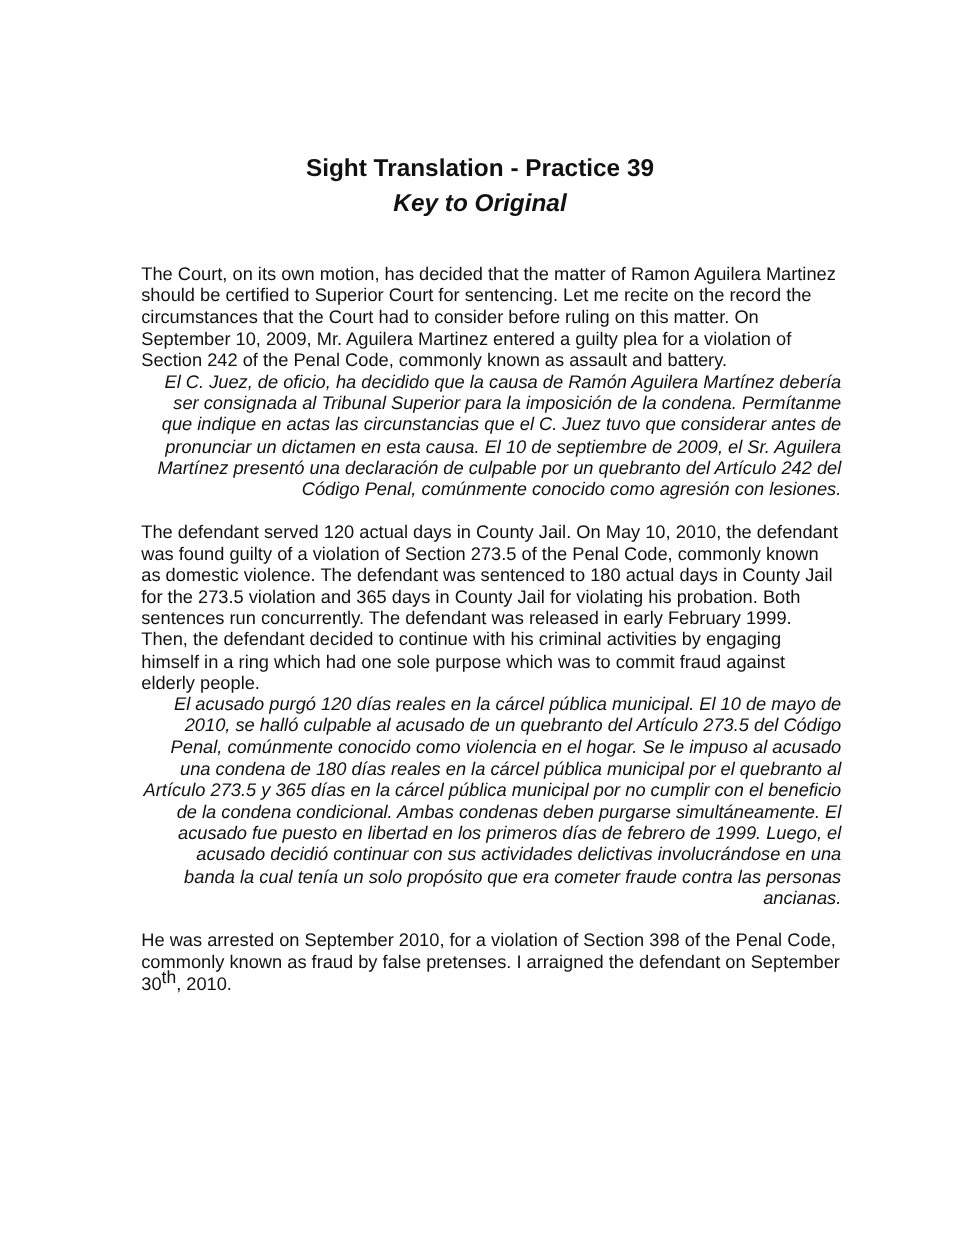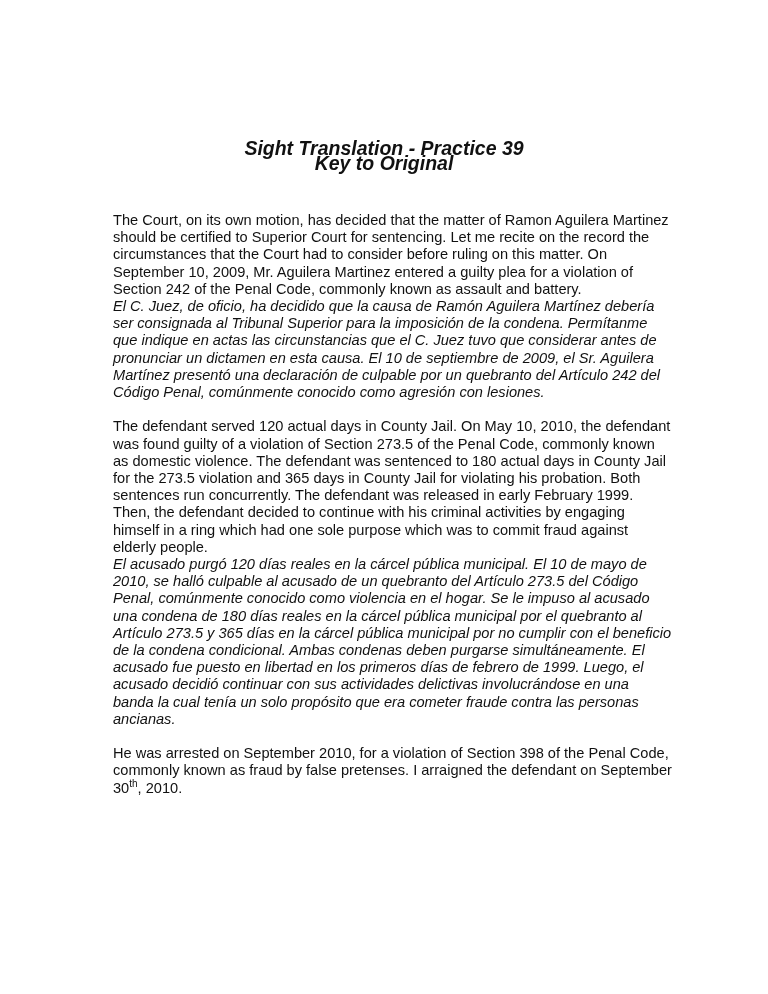--- a/index.html
+++ b/index.html
@@ -1,28 +1,28 @@
 <!DOCTYPE html>
 <html><head>
 <meta charset="utf-8">
 <style>
   html, body { margin:0; padding:0; background:#ffffff; }
   body { width:768px; height:994px; position:relative; overflow:hidden;
          font-family:"Liberation Sans", sans-serif; color:#111; }
   .title { position:absolute; left:0; width:768px; text-align:center;
            font-weight:bold; font-size:19.5px; line-height:23px; }
-  .t1 { top:137px;font-style:italic; }
+  .t1 { top:124px; }
   .t2 { top:152px; font-style:italic; }
   .body { position:absolute; left:113px; top:212px; width:560px;
           font-size:14.6px; line-height:17.2px; }
   .para { margin:0; }
   .en { font-style:normal; }
-  .es { font-style:italic; }
+  .es { font-style:italic;text-align:right; }
   .gap { height:17.2px; }
-  sup { font-size:10px; line-height:0; vertical-align:6px;margin-top:44px; }
+  sup { font-size:14px; line-height:0; vertical-align:6px;margin-top:44px; }
 </style>
 </head>
 <body>
 
 <div class="title t1">Sight Translation - Practice 39</div>
 <div class="title t2">Key to Original</div>
 
 <div class="body">
   <p class="para en">The Court, on its own motion, has decided that the matter of Ramon Aguilera Martinez should be certified to Superior Court for sentencing. Let me recite on the record the circumstances that the Court had to consider before ruling on this matter. On September 10, 2009, Mr. Aguilera Martinez entered a guilty plea for a violation of Section 242 of the Penal Code, commonly known as assault and battery.</p>
   <p class="para es">El C. Juez, de oficio, ha decidido que la causa de Ramón Aguilera Martínez debería ser consignada al Tribunal Superior para la imposición de la condena. Permítanme que indique en actas las circunstancias que el C. Juez tuvo que considerar antes de pronunciar un dictamen en esta causa. El 10 de septiembre de 2009, el Sr. Aguilera Martínez presentó una declaración de culpable por un quebranto del Artículo 242 del Código Penal, comúnmente conocido como agresión con lesiones.</p>

